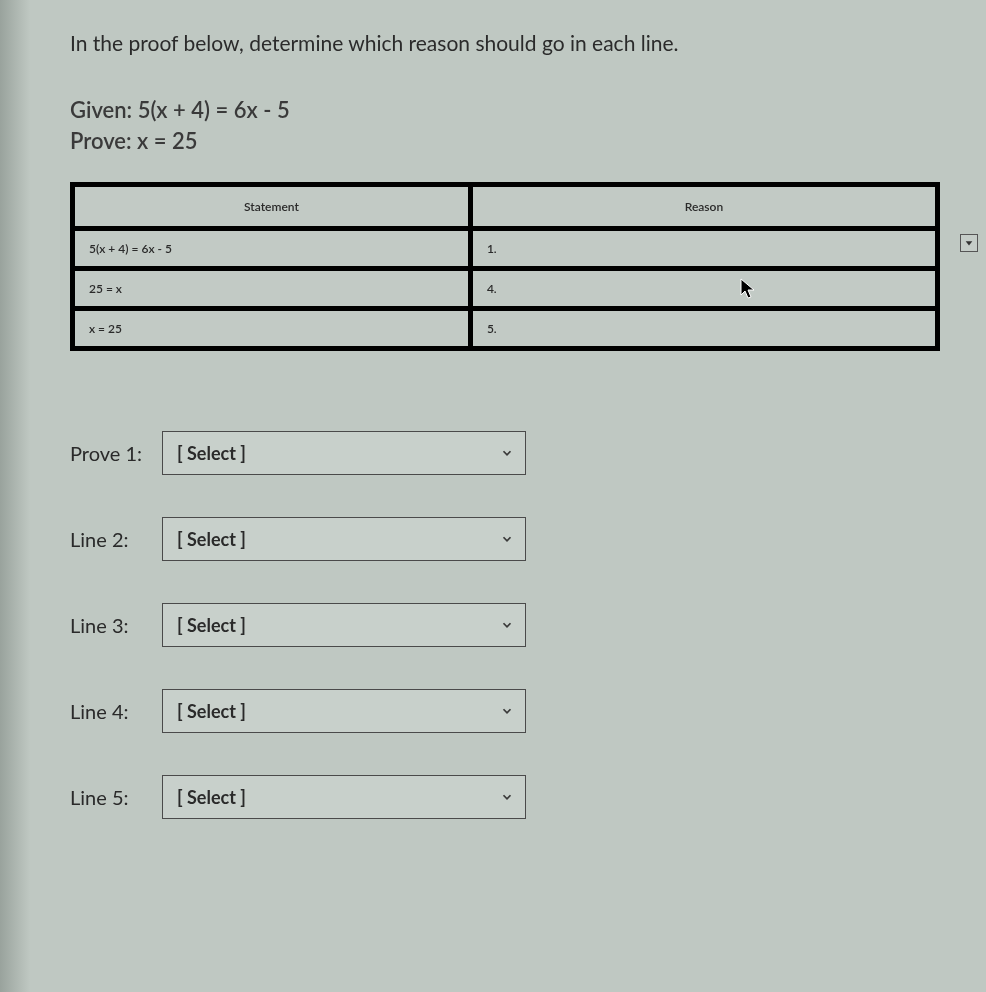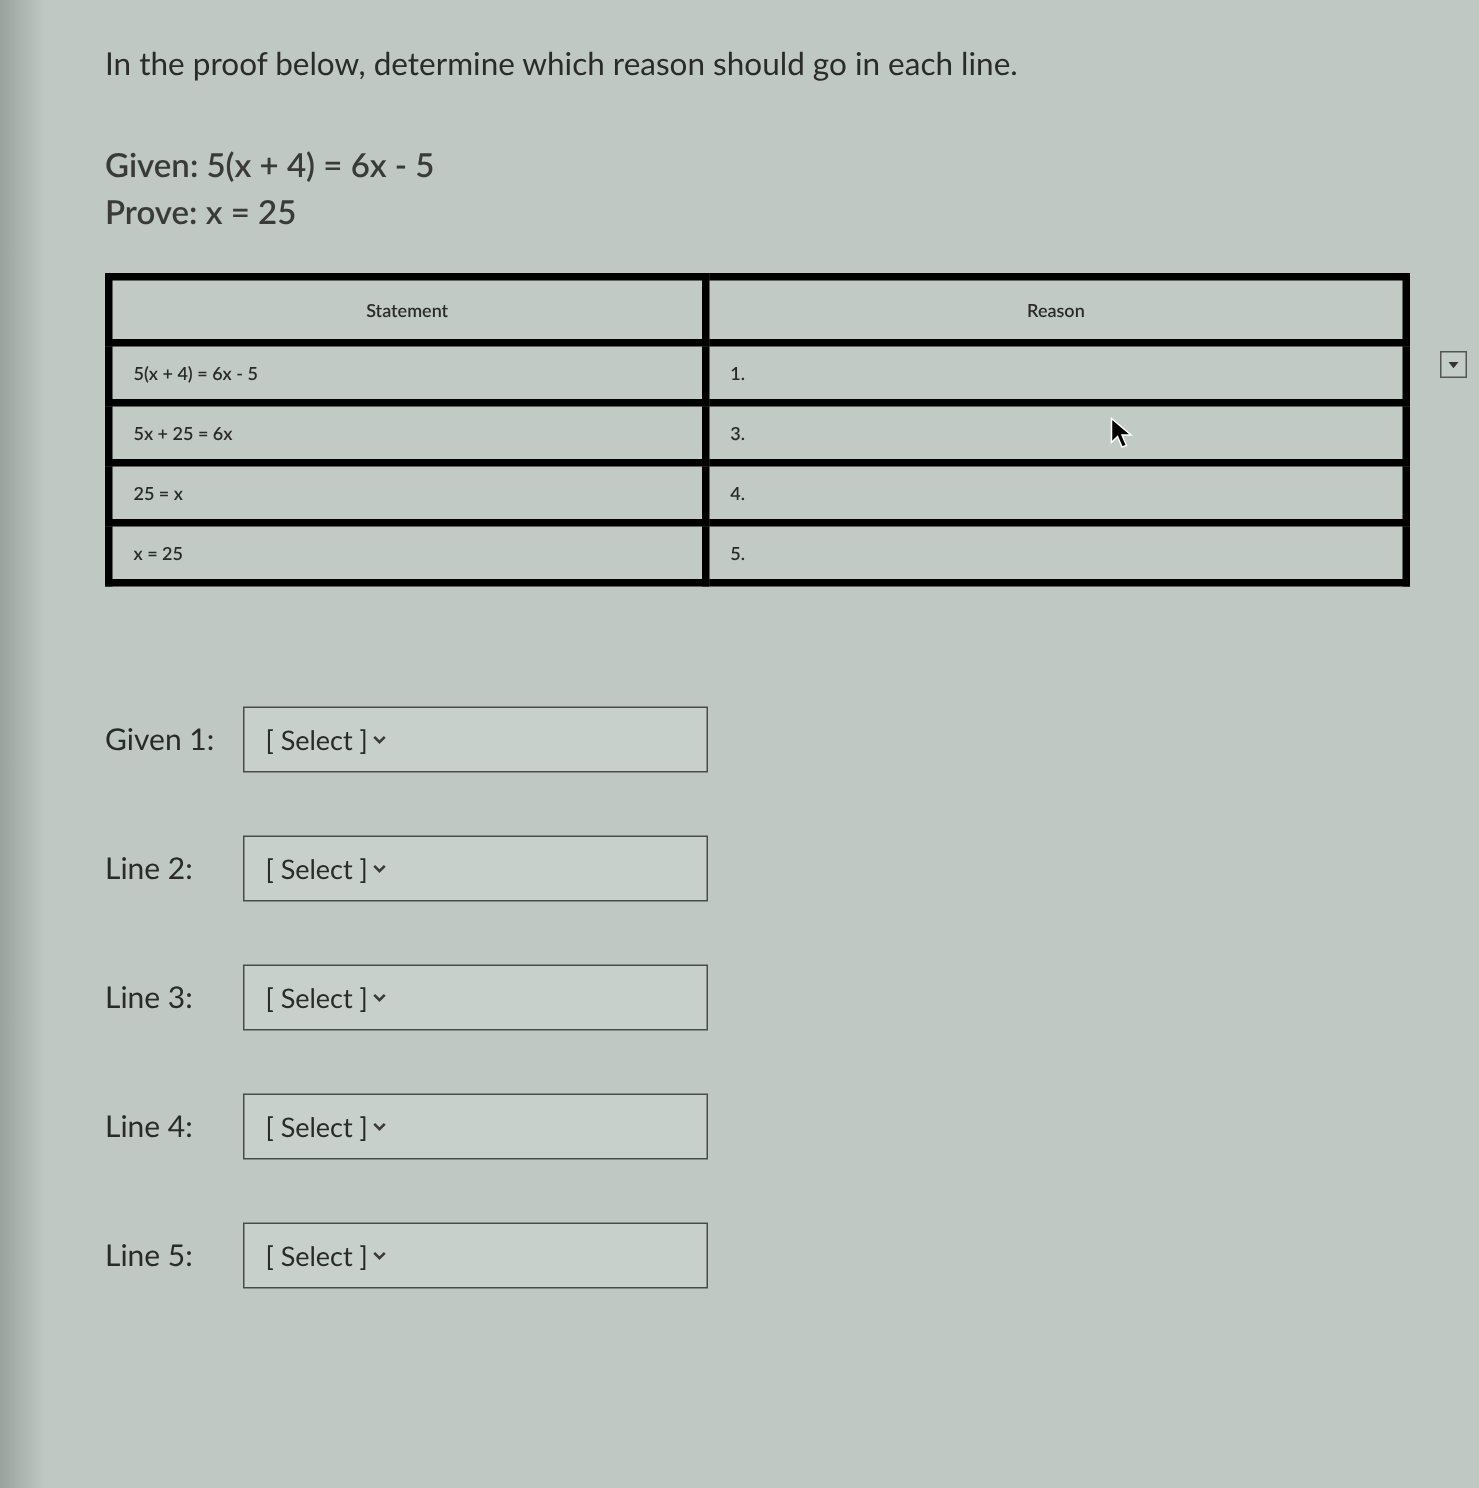--- a/index.html
+++ b/index.html
@@ -54,29 +54,30 @@
       align-items: center;
       margin-bottom: 42px;
       gap: 12px;
     }
     .answer-label {
       font-size: 20px;
       min-width: 80px;
       color: #2a2a2a;
     }
     .select-box {
-      width: 310px;
+      width: 364px;
       height: 44px;
       border: 1px solid #4a4a4a;
       background: rgba(255,255,255,0.15);
       display: flex;
       align-items: center;
+      justify-content: space-between;
       padding: 0 10px 0 14px;
       font-size: 18px;
-      font-weight: 400;
+      font-weight: 700;
       color: #2a2a2a;
       cursor: pointer;
     }
     .chevron {
       width: 16px;
       height: 16px;
       display: flex;
       align-items: center;
       justify-content: center;
     }
@@ -127,36 +128,32 @@
       <th class="col-stmt">Statement</th>
       <th class="col-reason">Reason</th>
     </tr>
   </thead>
   <tbody>
     <tr>
       <td>5(x + 4) = 6x - 5</td>
       <td>1.</td>
     </tr>
     <tr>
-      <td>5x + 25 = 6x</td>
-      <td>3.</td>
-    </tr>
-    <tr>
       <td>25 = x</td>
       <td>4.</td>
     </tr>
     <tr>
       <td>x  = 25</td>
       <td>5.</td>
     </tr>
   </tbody>
 </table>
 
 <div class="answer-row">
-  <span class="answer-label">Given 1:</span>
+  <span class="answer-label">Prove 1:</span>
   <div class="select-box">
     <span>[ Select ]</span>
     <span class="chevron">
       <svg viewBox="0 0 24 24" fill="none" stroke="#3a3a3a" stroke-width="3">
           <polyline points="6 9 12 15 18 9"></polyline>
         </svg>
     </span>
   </div>
 </div>
 

